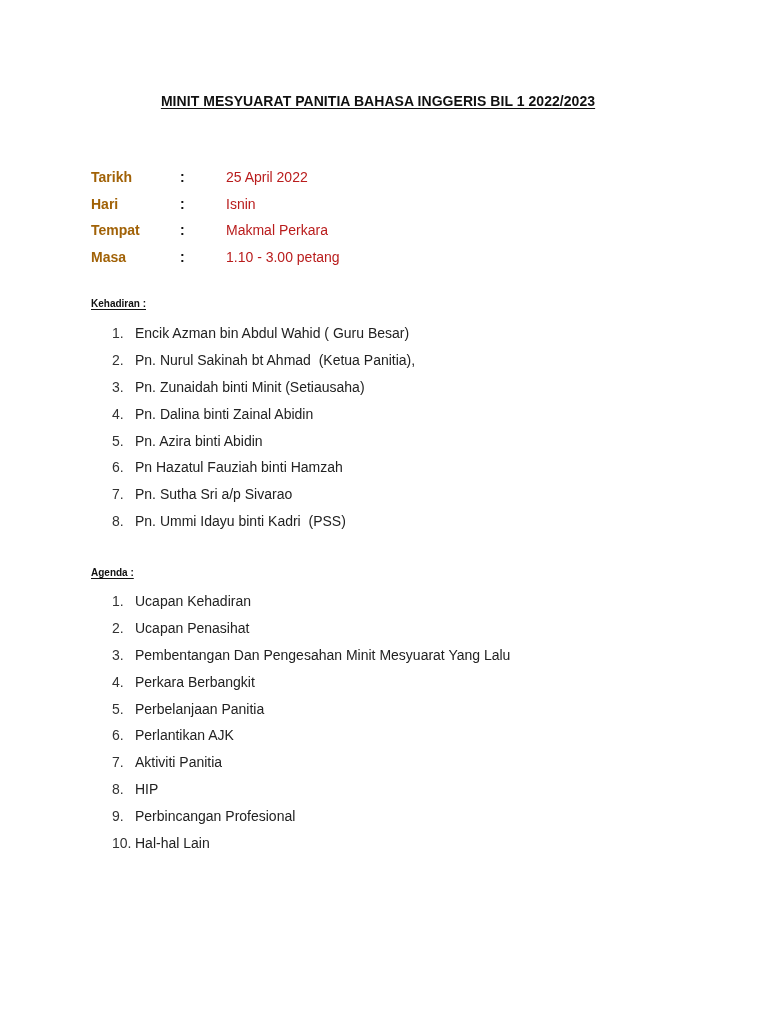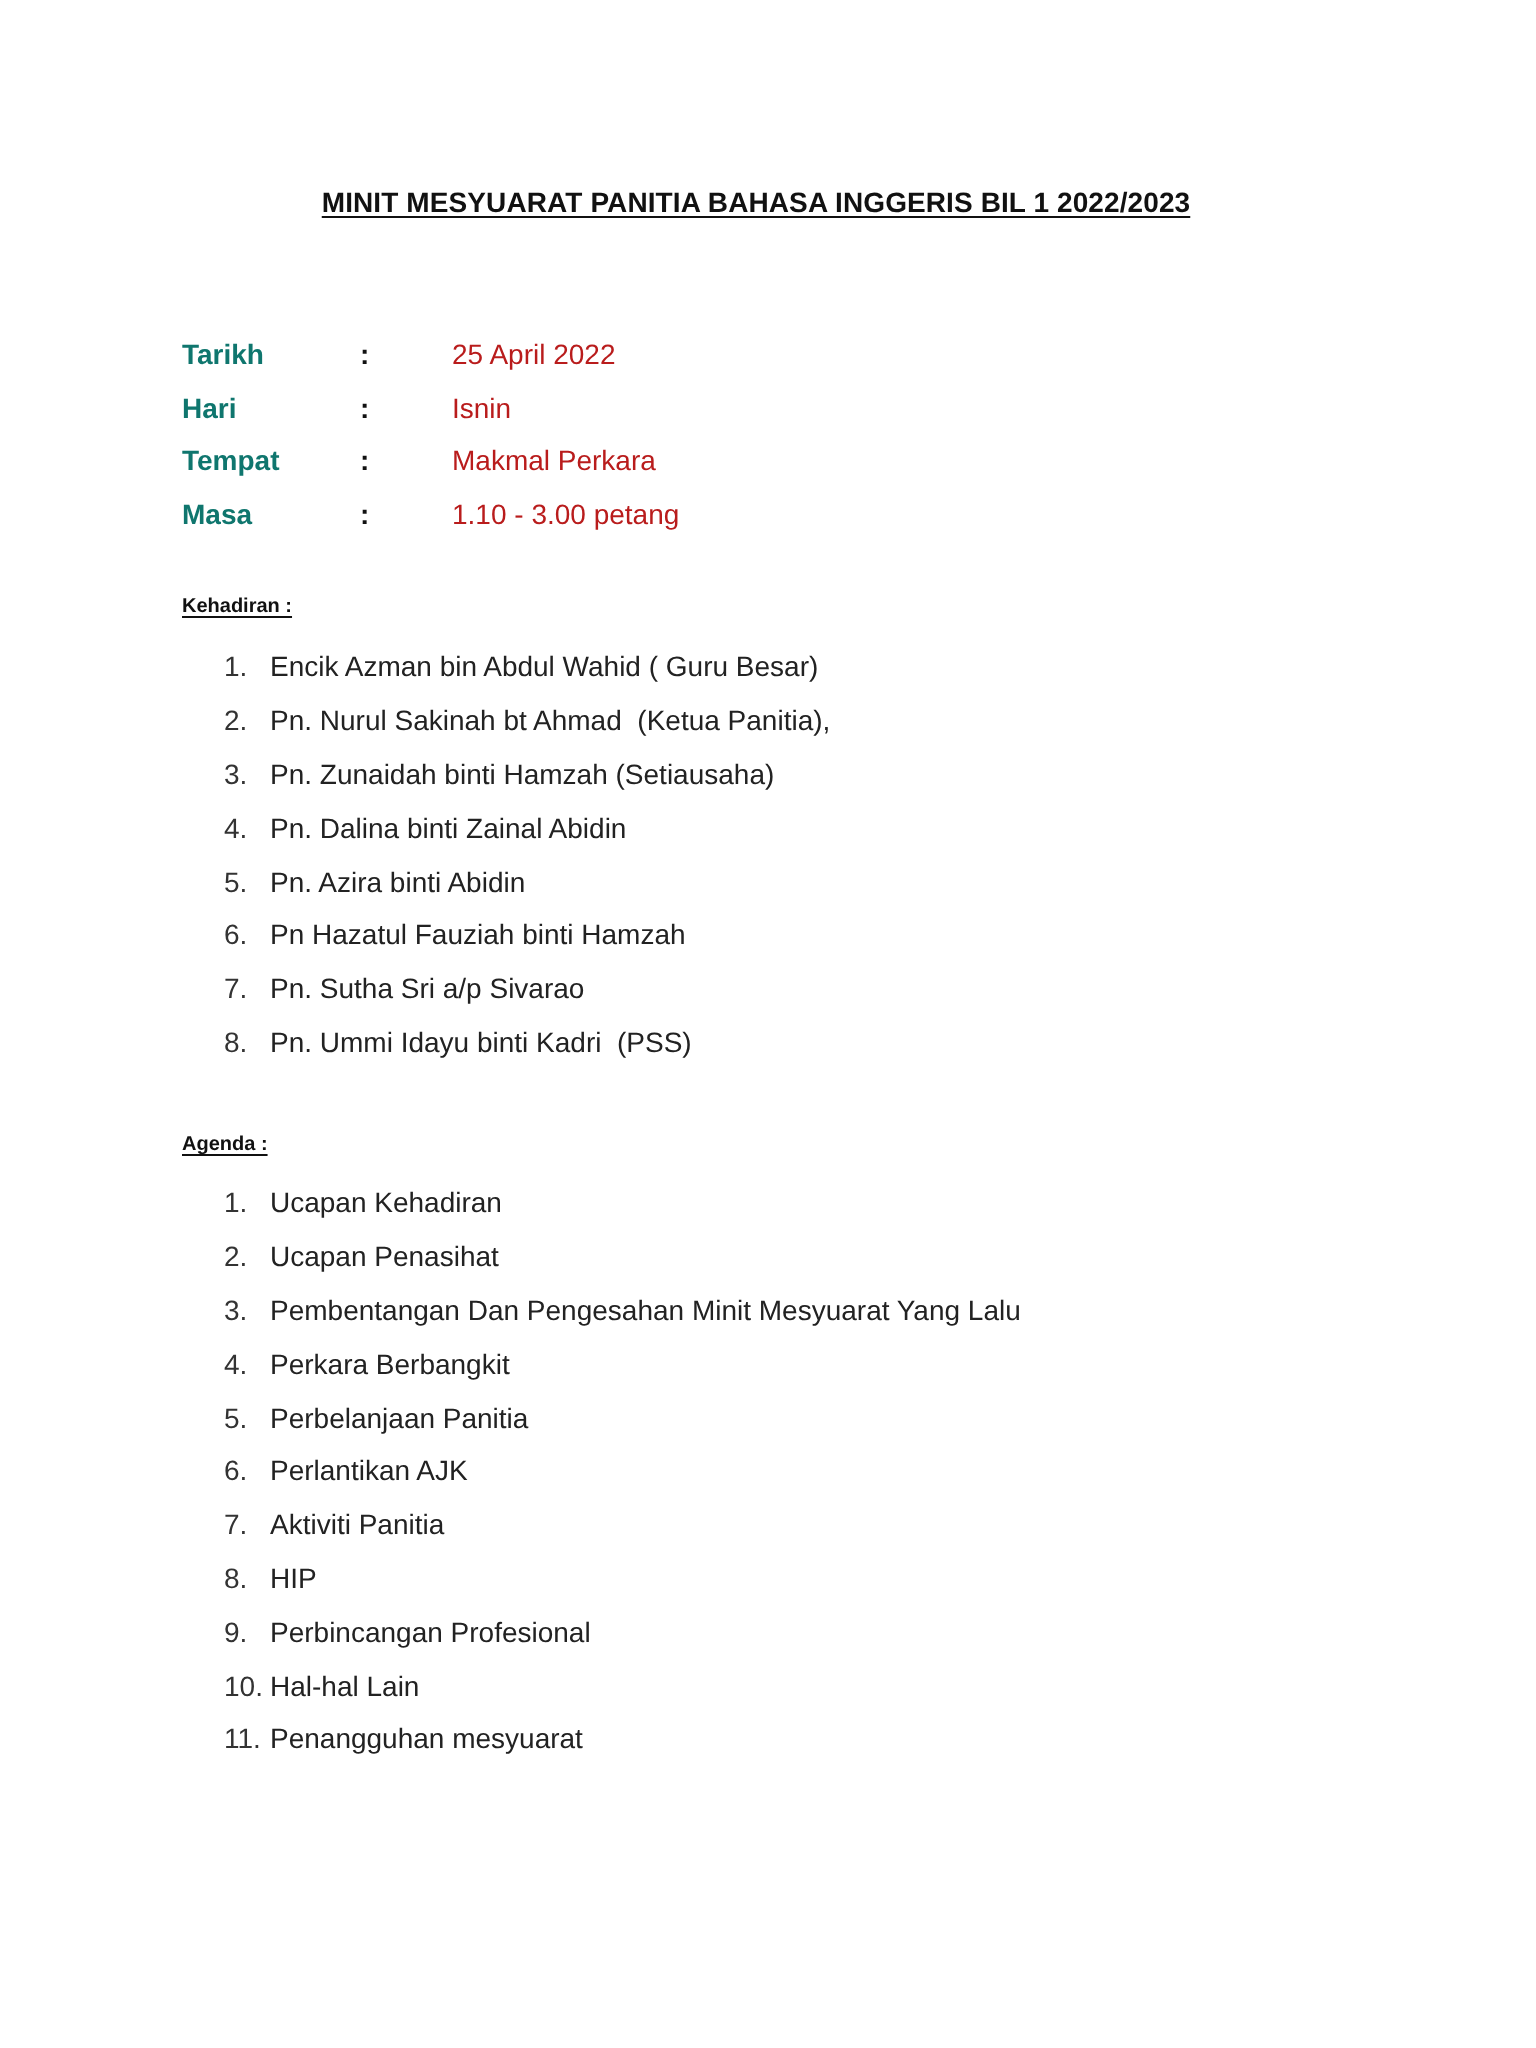--- a/index.html
+++ b/index.html
@@ -41,21 +41,21 @@
     }
     .meta-row {
       height: 26.5px;
       display: flex;
       align-items: center;
       font-size: 14px;
     }
     .meta-label {
       width: 89px;
       font-weight: bold;
-      color: #0f766e;
+      color: #a16207;
     }
     .meta-colon {
       width: 46px;
       font-weight: bold;
       color: #111;
     }
     .meta-value {
       color: #b91c1c;
     }
     .section-heading {
@@ -125,21 +125,21 @@
     <li class="list-item">
         <span class="list-num">1.</span>
         <span class="list-text">Encik Azman bin Abdul Wahid ( Guru Besar)</span>
       </li>
     <li class="list-item">
         <span class="list-num">2.</span>
         <span class="list-text">Pn. Nurul Sakinah bt Ahmad  (Ketua Panitia),</span>
       </li>
     <li class="list-item">
         <span class="list-num">3.</span>
-        <span class="list-text">Pn. Zunaidah binti Hamzah (Setiausaha)</span>
+        <span class="list-text">Pn. Zunaidah binti Minit (Setiausaha)</span>
       </li>
     <li class="list-item">
         <span class="list-num">4.</span>
         <span class="list-text">Pn. Dalina binti Zainal Abidin</span>
       </li>
     <li class="list-item">
         <span class="list-num">5.</span>
         <span class="list-text">Pn. Azira binti Abidin</span>
       </li>
     <li class="list-item">
@@ -192,19 +192,15 @@
         <span class="list-text">HIP</span>
       </li>
     <li class="list-item">
         <span class="list-num">9.</span>
         <span class="list-text">Perbincangan Profesional</span>
       </li>
     <li class="list-item">
         <span class="list-num">10.</span>
         <span class="list-text">Hal-hal Lain</span>
       </li>
-    <li class="list-item">
-        <span class="list-num">11.</span>
-        <span class="list-text">Penangguhan mesyuarat</span>
-      </li>
   </ul>
 
 </div>
 
 </body></html>

